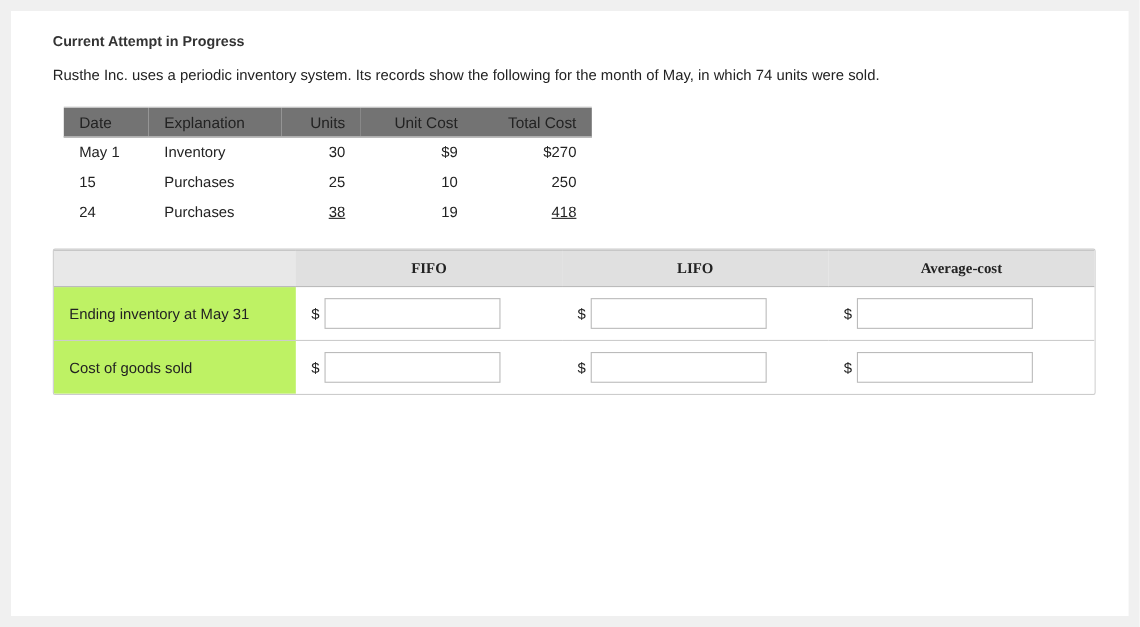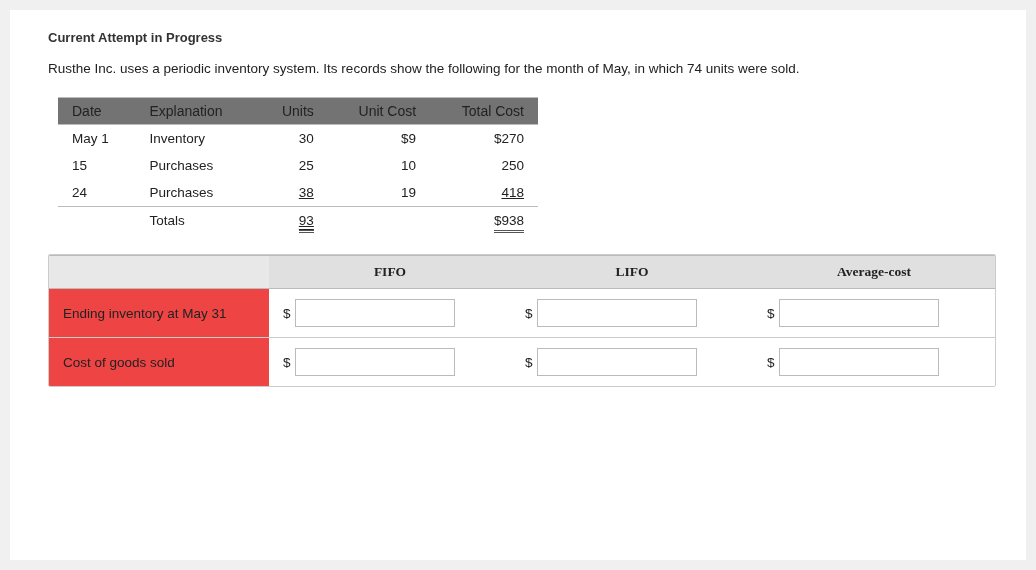--- a/index.html
+++ b/index.html
@@ -108,21 +108,21 @@
       border-bottom: none;
     }
     .answer-section tbody td {
       padding: 10px 14px;
       font-size: 13.5px;
       vertical-align: middle;
     }
     .answer-section tbody td.label-col {
       font-size: 13.5px;
       color: #222;
-      background: #ef4444;
+      background: #bef264;
       width: 220px;
     }
     .answer-section tbody td.input-cell {
       background: #fff;
       text-align: left;
     }
     .input-wrapper {
       display: flex;
       align-items: center;
       gap: 4px;
@@ -186,31 +186,20 @@
       </tr>
       <tr>
         <td>24</td>
         <td>Purchases</td>
         <td class="num-col">
           <span style="text-decoration: underline;">38</span>
         </td>
         <td class="cost-col">19</td>
         <td class="cost-col">
           <span style="text-decoration: underline;">418</span>
-        </td>
-      </tr>
-      <tr class="totals-row">
-        <td></td>
-        <td>Totals</td>
-        <td class="num-col">
-          <span style="text-decoration: underline double; border-bottom: 3px double #555; padding-bottom:2px;">93</span>
-        </td>
-        <td class="cost-col"></td>
-        <td class="cost-col">
-          <span style="border-bottom: 3px double #555; padding-bottom:2px;">$938</span>
         </td>
       </tr>
     </tbody>
   </table>
 
 
   <div class="table-wrapper">
     <table class="answer-section">
       <thead>
         <tr>

